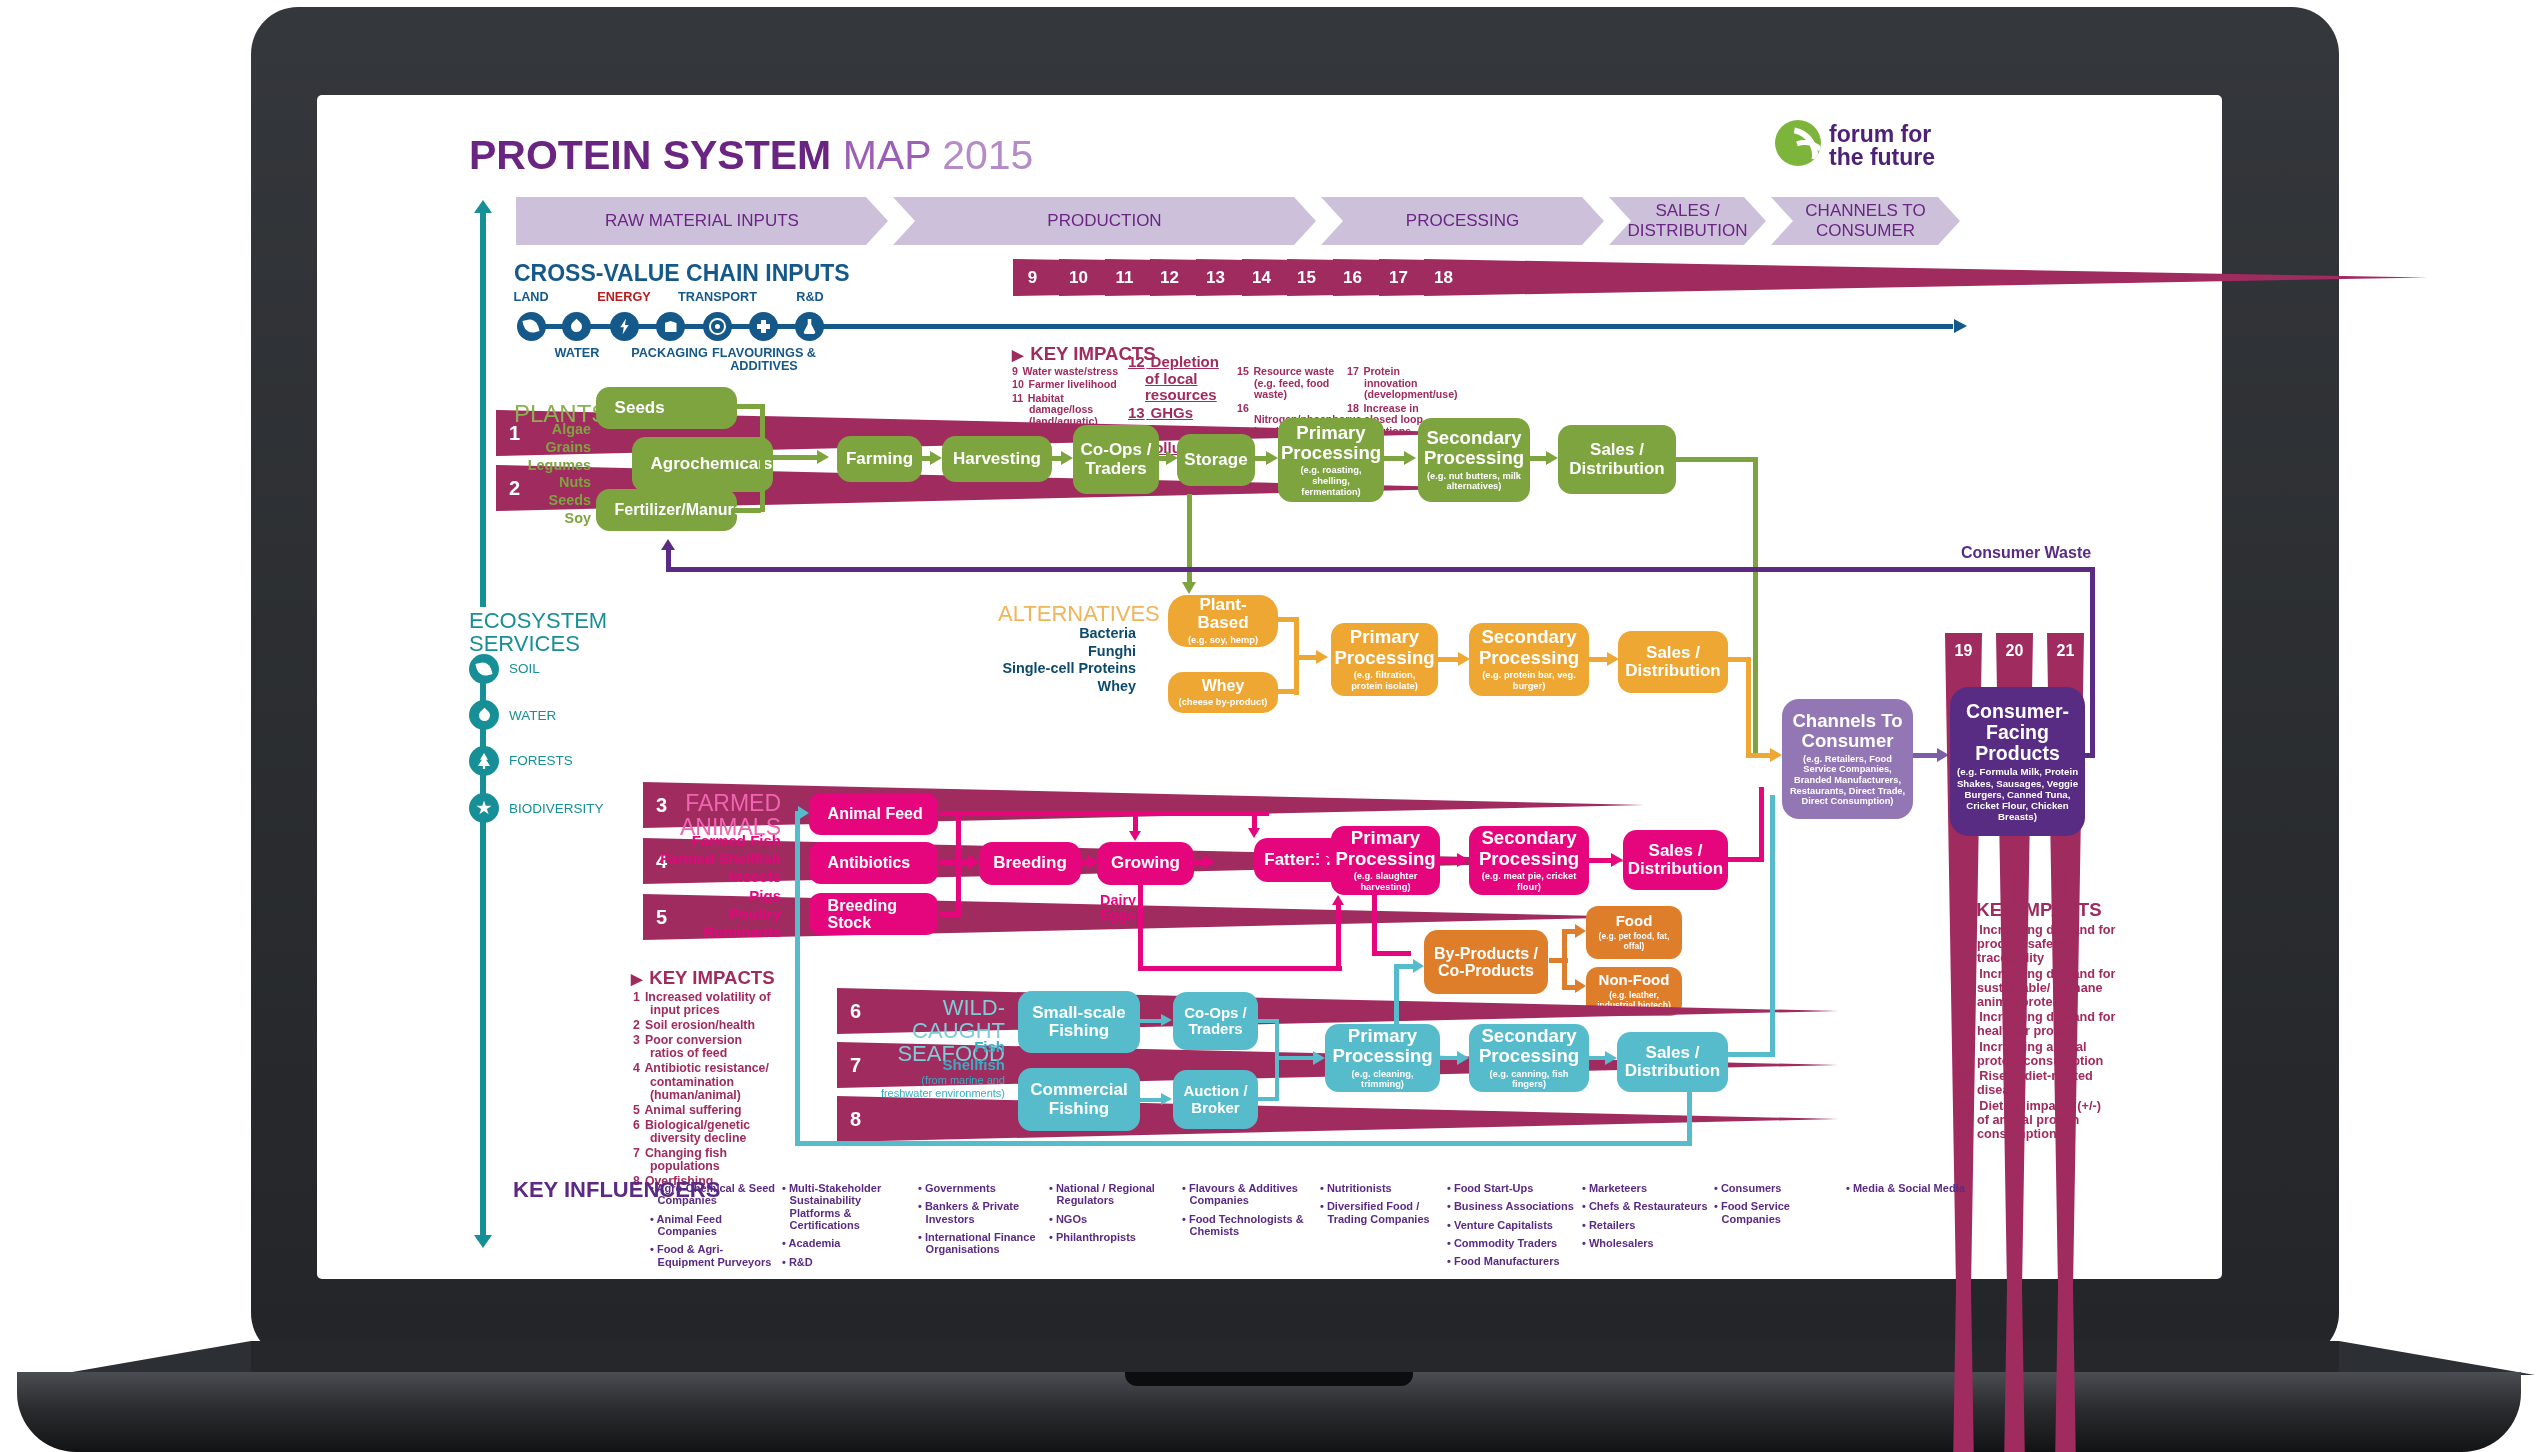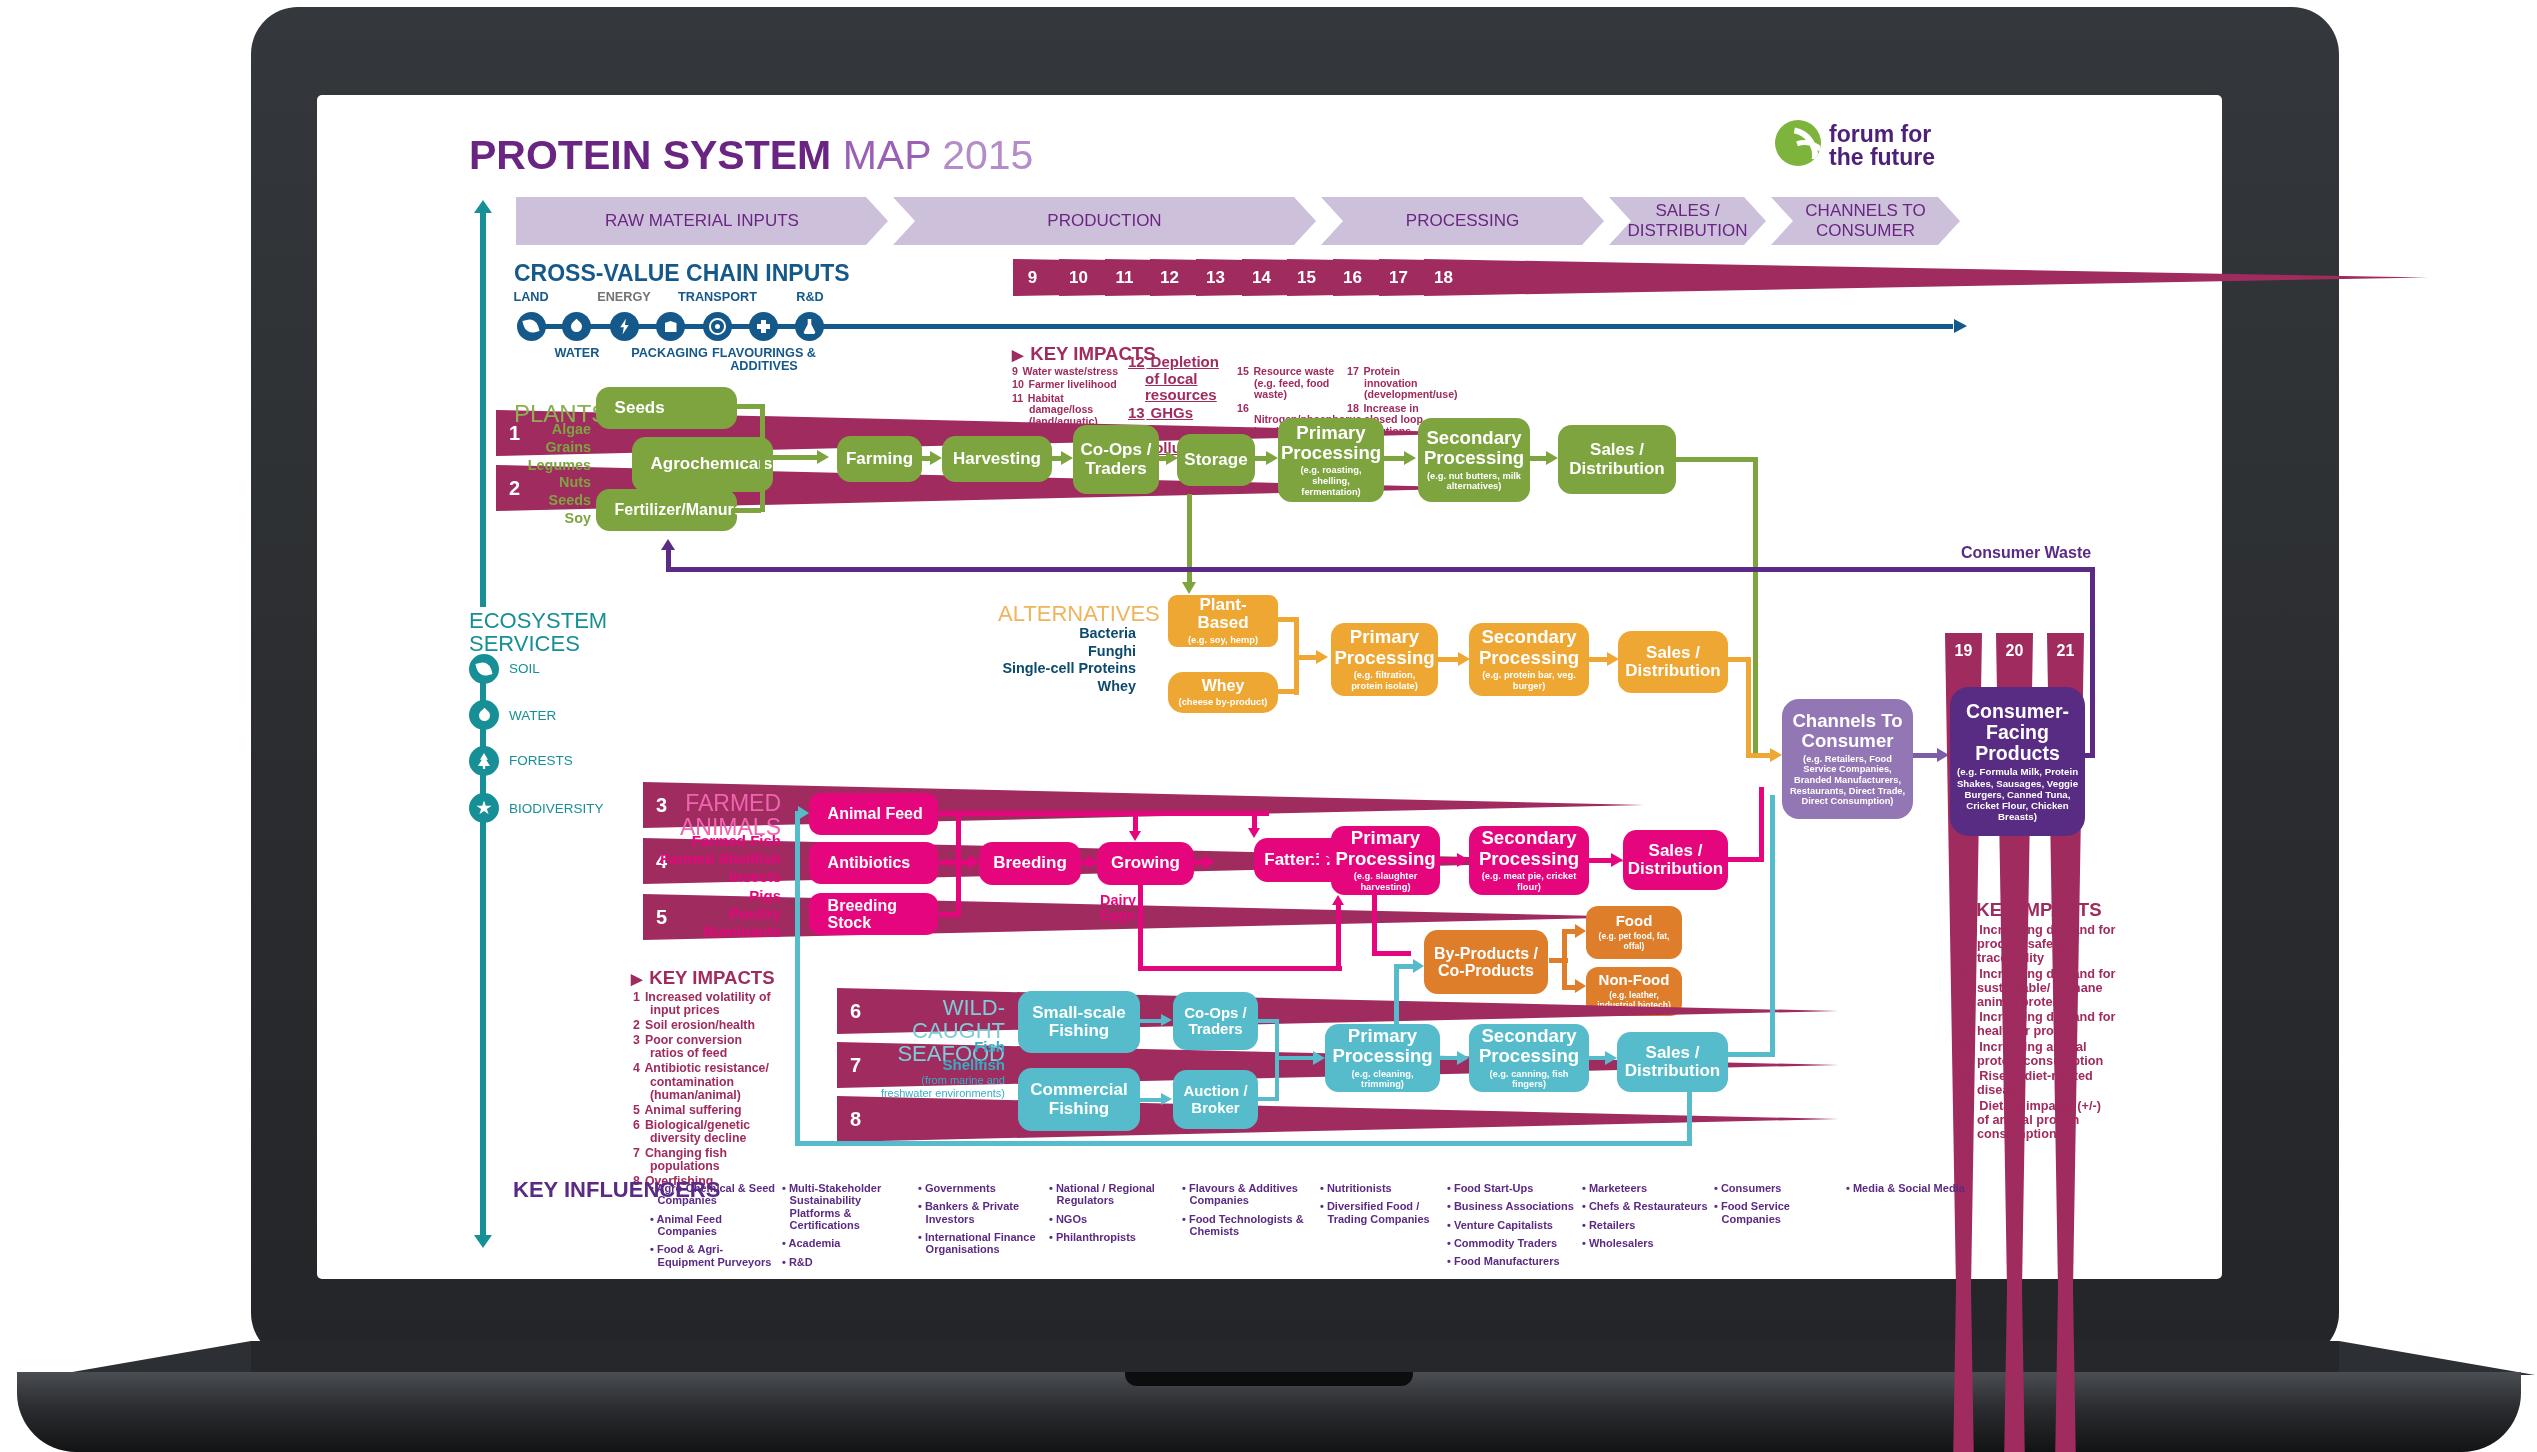--- a/index.html
+++ b/index.html
@@ -123,21 +123,21 @@
       <span class="ic-wheel"></span>
     </div>
   <div class="circ blue" style="left:749px;top:312px;">
       <span class="ic-plus"></span>
     </div>
   <div class="circ blue" style="left:795px;top:312px;">
       <span class="ic-flask"></span>
     </div>
   <div class="lbl" style="left:497px;top:291px;width:68px;text-align:center;font-size:12.7px;font-weight:bold;color:#15588A;">LAND</div>
   <div class="lbl" style="left:543px;top:347px;width:68px;text-align:center;font-size:12.7px;font-weight:bold;color:#15588A;">WATER</div>
-  <div class="lbl" style="left:590px;top:291px;width:68px;text-align:center;font-size:12.7px;font-weight:bold;color:#737373;">ENERGY</div>
+  <div class="lbl" style="left:590px;top:291px;width:68px;text-align:center;font-size:12.7px;font-weight:bold;color:#b91c1c;">ENERGY</div>
   <div class="lbl" style="left:623px;top:347px;width:93px;text-align:center;font-size:12.7px;font-weight:bold;color:#15588A;">PACKAGING</div>
   <div class="lbl" style="left:671px;top:291px;width:93px;text-align:center;font-size:12.7px;font-weight:bold;color:#15588A;">TRANSPORT</div>
   <div class="lbl" style="left:709px;top:347px;width:110px;text-align:center;font-size:12.7px;font-weight:bold;color:#15588A;">FLAVOURINGS &amp; ADDITIVES</div>
   <div class="lbl" style="left:776px;top:291px;width:68px;text-align:center;font-size:12.7px;font-weight:bold;color:#15588A;">R&amp;D</div>
 
   <div class="tri r" style="left:1013px;top:259px;width:39px;height:37px;font-size:17px;">9</div>
   <div class="tri r" style="left:1059px;top:259px;width:39px;height:37px;font-size:17px;">10</div>
   <div class="tri r" style="left:1105px;top:259px;width:39px;height:37px;font-size:17px;">11</div>
   <div class="tri r" style="left:1150px;top:259px;width:39px;height:37px;font-size:17px;">12</div>
   <div class="tri r" style="left:1196px;top:259px;width:39px;height:37px;font-size:17px;">13</div>
@@ -253,21 +253,21 @@
   <div class="lbl" style="left:1961px;top:545px;font-size:16px;font-weight:600;color:#5B2A84;">Consumer Waste</div>
 
   <div class="lbl" style="left:998px;top:602px;width:138px;text-align:right;font-size:22px;color:#F0B45C;">ALTERNATIVES</div>
   <div class="lbl side-list" style="left:967px;top:626px;width:169px;text-align:right;font-size:14.4px;font-weight:bold;color:#0c4a6e;line-height:1.1;">
       <div>Bacteria</div>
       <div>Funghi</div>
       <div>Single-cell Proteins</div>
       <div>Whey</div>
     </div>
 
-  <div class="box" style="left:1168px;top:595px;width:110px;height:52px;background:#EEA733;border-radius:9px;">
+  <div class="box" style="left:1168px;top:595px;width:110px;height:52px;background:#EEA733;border-radius:19px;">
     <span>Plant-Based</span>
     <span class="sub">(e.g. soy, hemp)</span>
   </div>
   <div class="box" style="left:1168px;top:672px;width:110px;height:41px;background:#EEA733;border-radius:15px;font-size:16px;">
     <span>Whey</span>
     <span class="sub">(cheese by-product)</span>
   </div>
   <i class="ln" style="left:1278px;top:617px;width:21px;height:5px;background:#EEA733;"></i>
   <i class="ln" style="left:1278px;top:689px;width:21px;height:5px;background:#EEA733;"></i>
   <i class="ln" style="left:1294px;top:617px;width:5px;height:78px;background:#EEA733;"></i>

